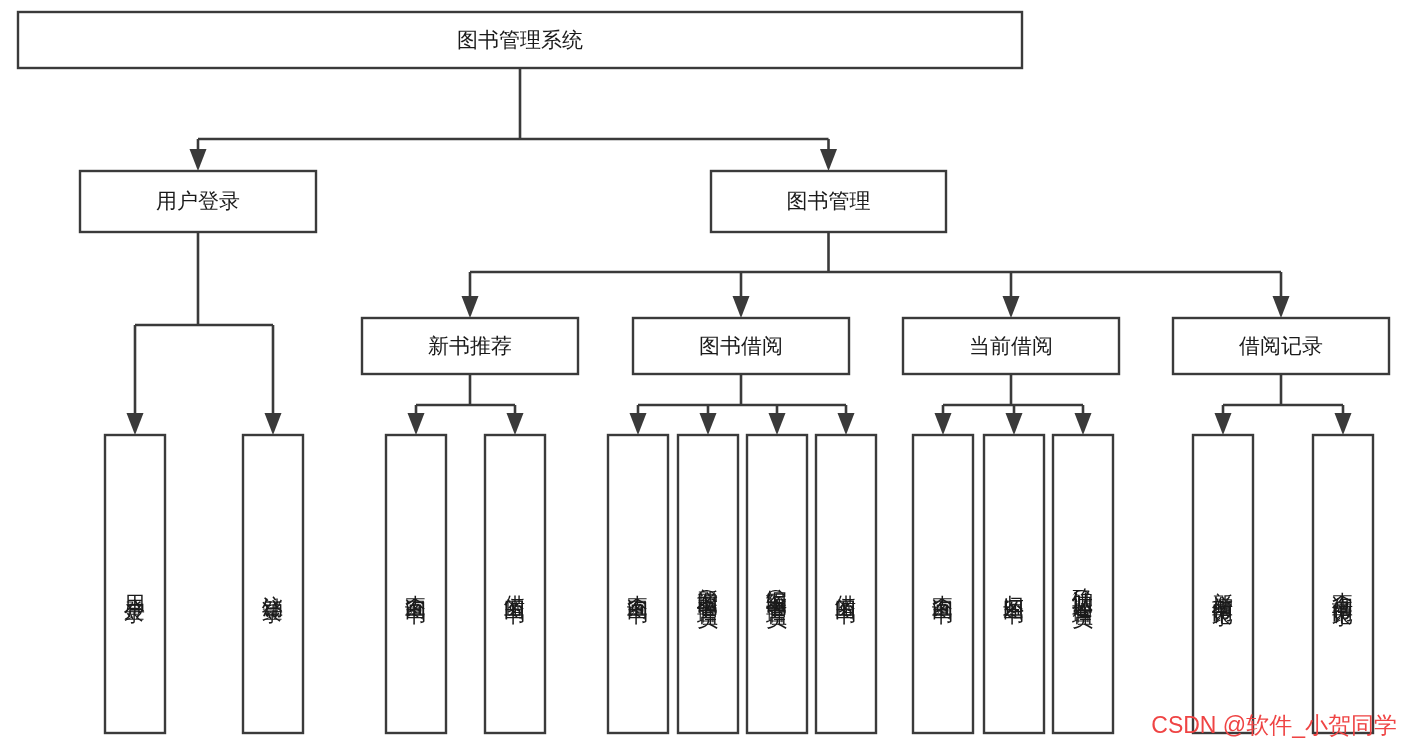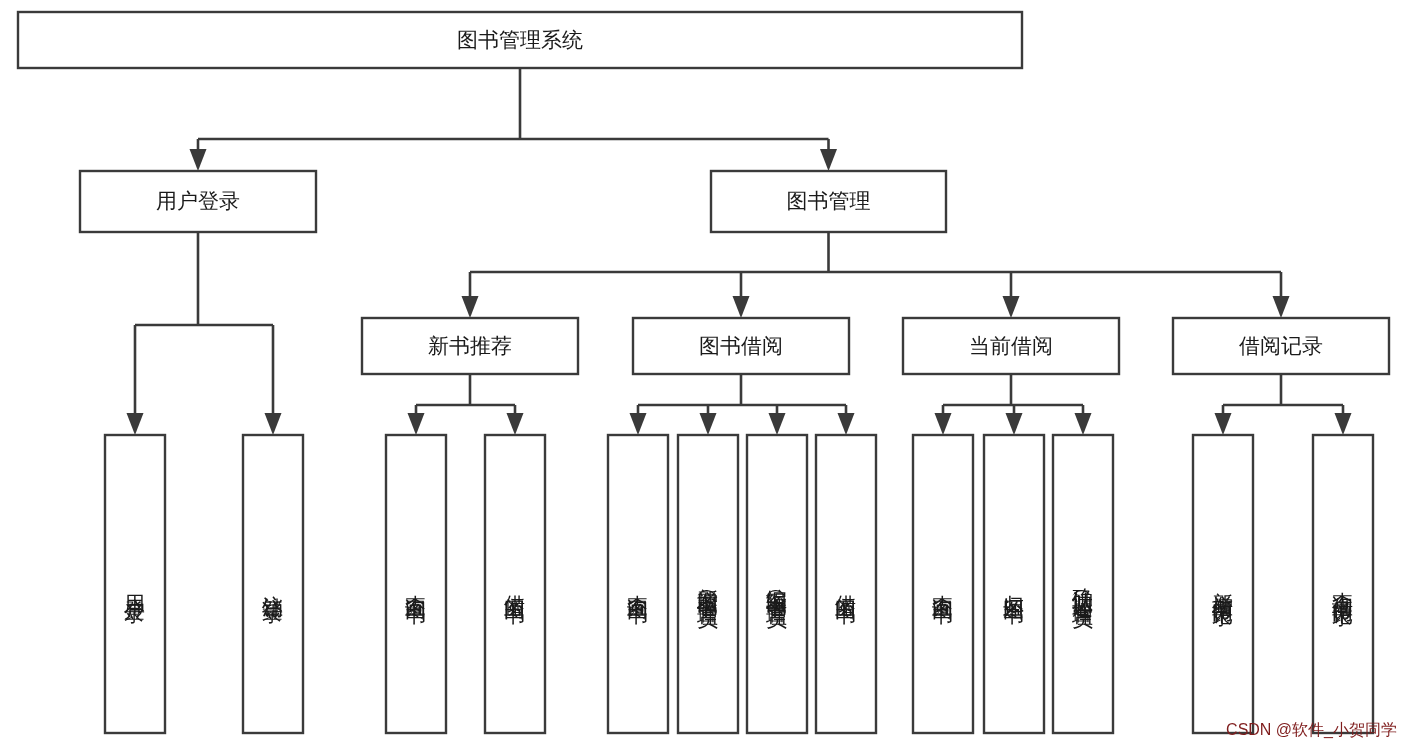--- a/index.html
+++ b/index.html
@@ -64,22 +64,22 @@
     line-height: 1;
     color: #1a1a1a;
     letter-spacing: 3px;
     white-space: nowrap;
   }
   .watermark {
     position: absolute;
     right: 8px;
     bottom: 6px;
     font-family: "Liberation Sans", "DejaVu Sans", sans-serif;
-    font-size: 16px;
-    color: #7f1d1d;
+    font-size: 23px;
+    color: #ef4444;
     white-space: nowrap;
     user-select: none;
   }
 </style>
 </head>
 <body>
 
 <div id="diagram-root">
 
   <svg id="tree" viewBox="0 0 1405 747">

